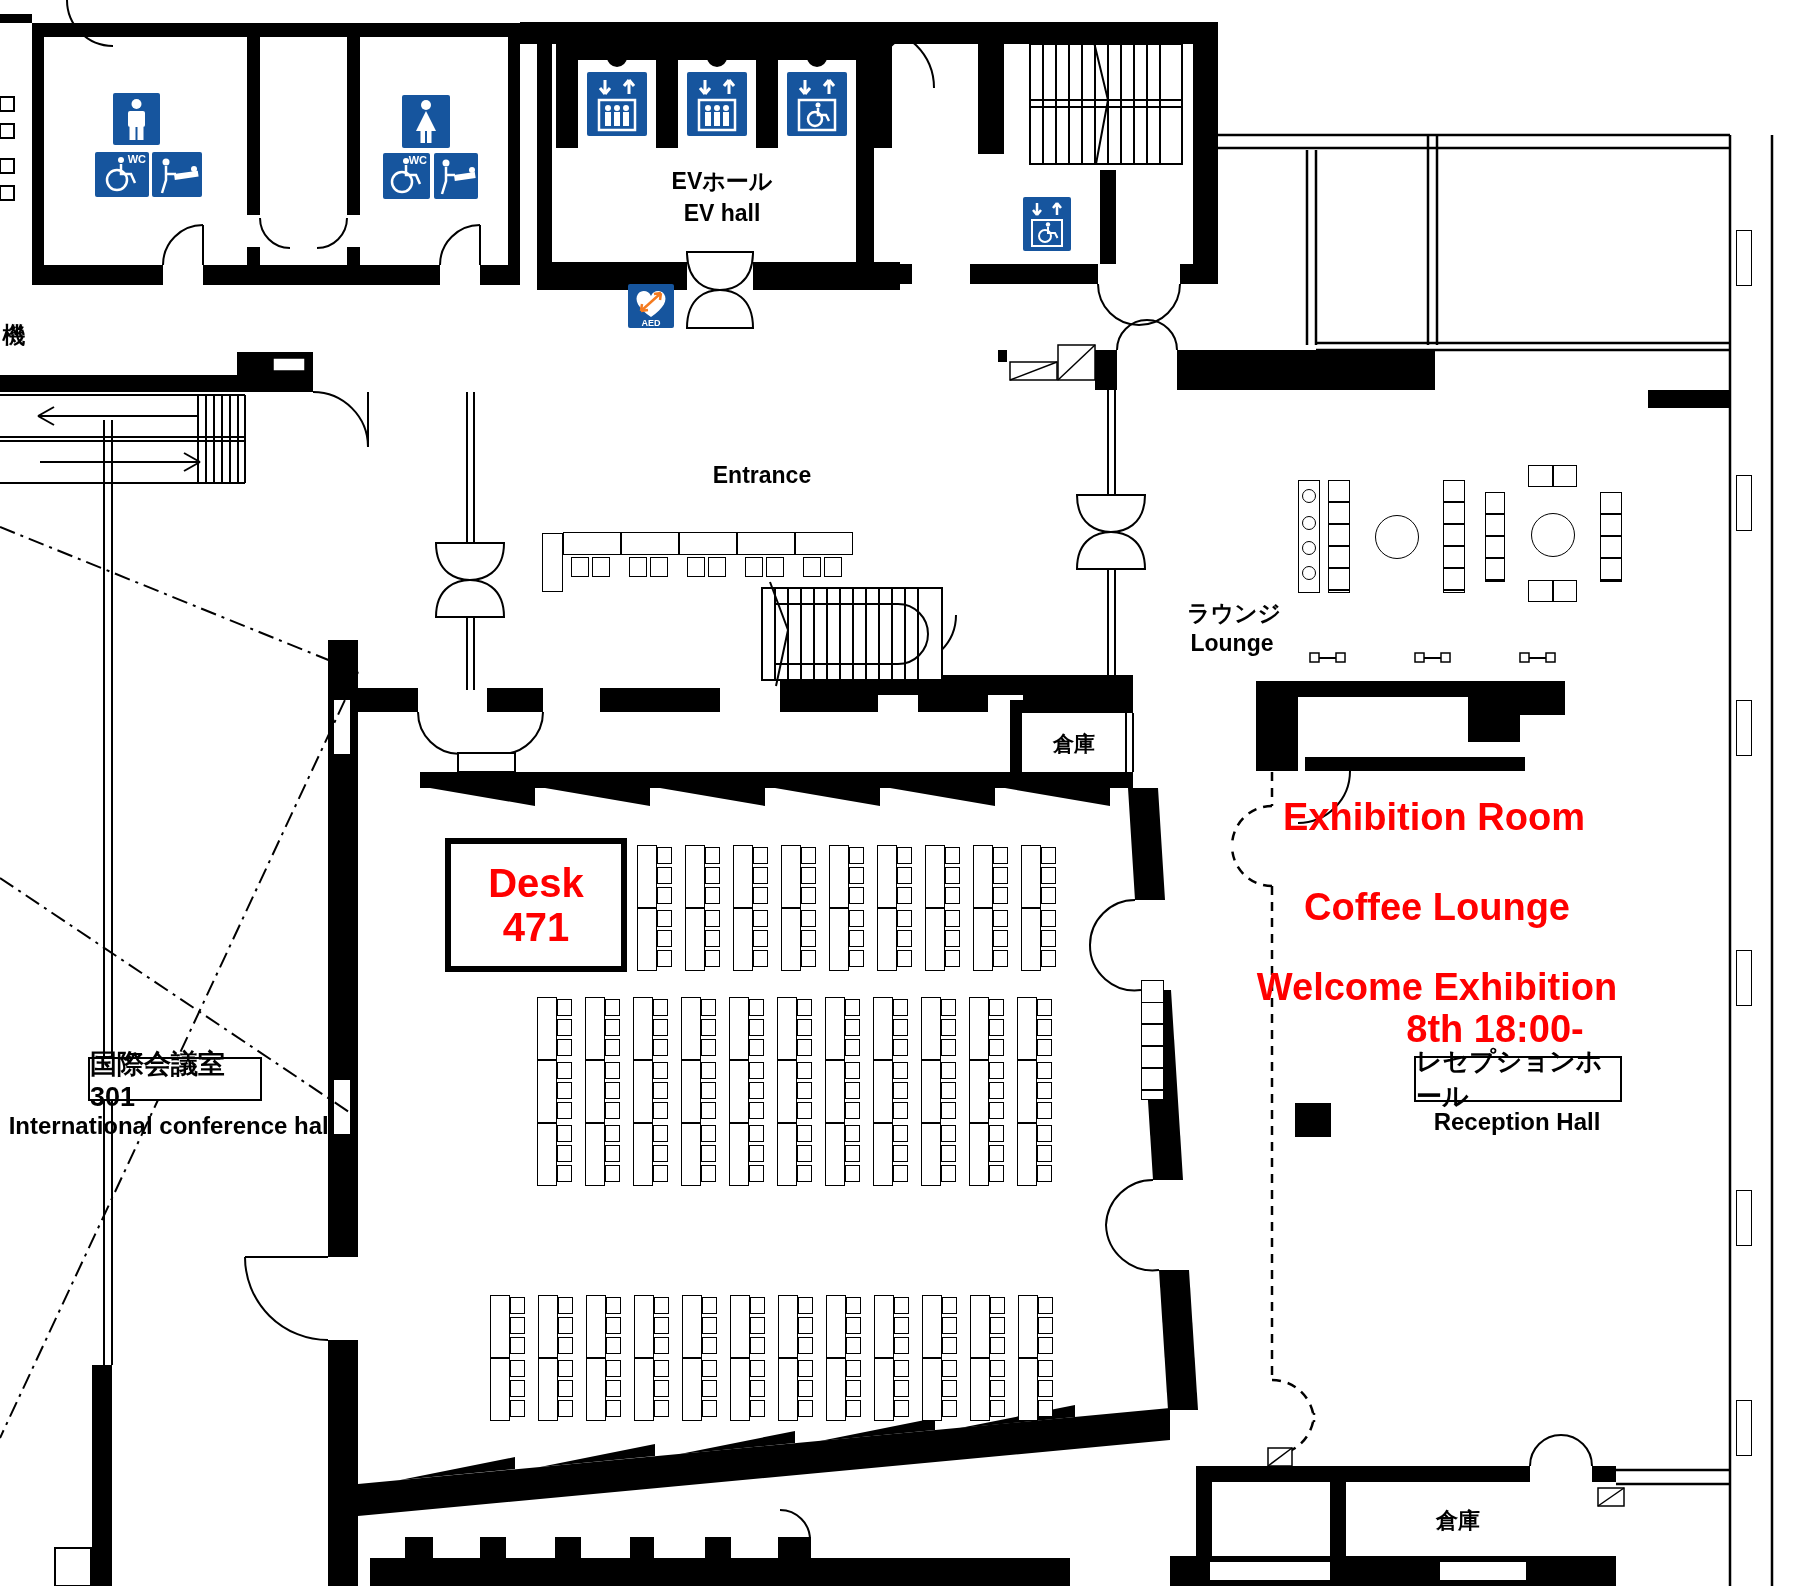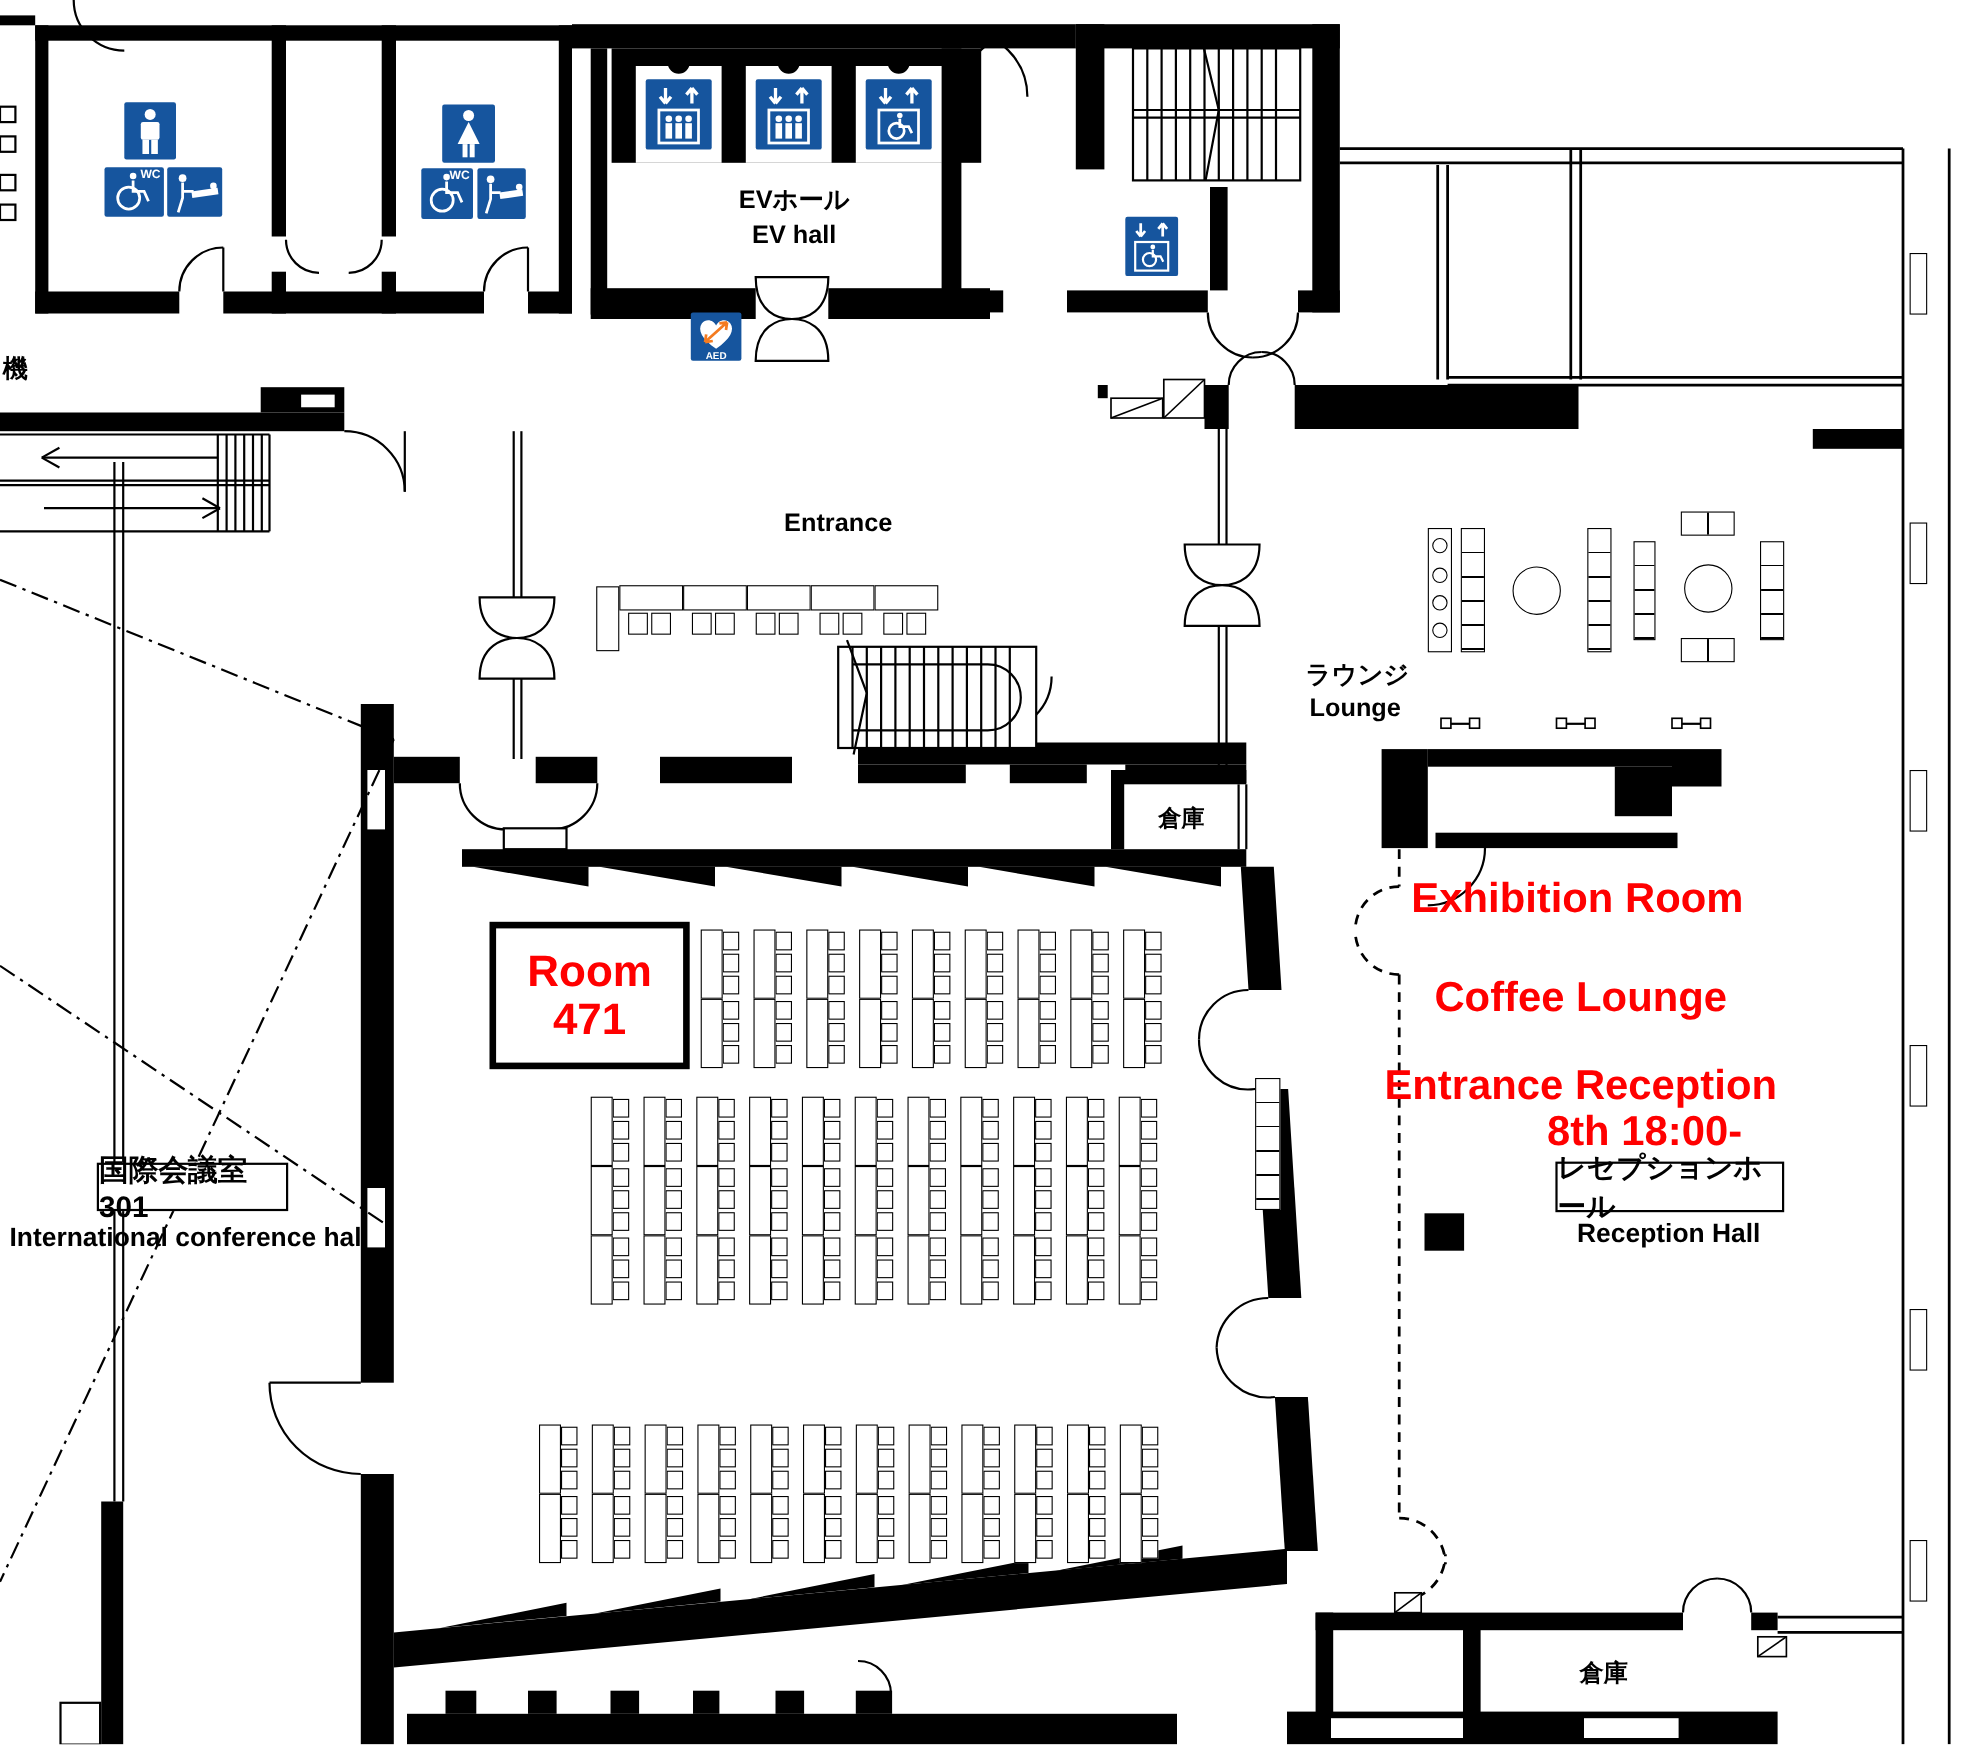--- a/index.html
+++ b/index.html
@@ -444,30 +444,30 @@
 
   <div class="lbl" style="left:762px;top:462px;font-size:23px;font-weight:bold;">Entrance</div>
 
   <div class="lbl jp" style="left:14px;top:320px;font-size:23px;">機</div>
 
   <div class="lbl jp" style="left:1234px;top:598px;font-size:23px;">ラウンジ</div>
   <div class="lbl" style="left:1232px;top:630px;font-size:23px;font-weight:bold;">Lounge</div>
 
   <div class="lbl red" style="left:1434px;top:796px;font-size:38px;">Exhibition Room</div>
   <div class="lbl red" style="left:1437px;top:886px;font-size:38px;">Coffee Lounge</div>
-  <div class="lbl red" style="left:1437px;top:966px;font-size:38px;">Entrance Reception</div>
+  <div class="lbl red" style="left:1437px;top:966px;font-size:38px;">Welcome Exhibition</div>
   <div class="lbl red" style="left:1495px;top:1008px;font-size:38px;">8th 18:00-</div>
 
   <div class="boxlabel" style="left:1414px;top:1056px;width:208px;height:46px;border-width:2px;">
     <span class="jp" style="font-size:26px;">レセプションホール</span>
   </div>
   <div class="lbl" style="left:1517px;top:1108px;font-size:24px;font-weight:bold;">Reception Hall</div>
 
   <div id="room301-box">
-    <span class="red" style="font-size:40px;">Room</span>
+    <span class="red" style="font-size:40px;">Desk</span>
     <span class="red" style="font-size:40px;">471</span>
   </div>
 
   <div class="boxlabel" style="left:88px;top:1057px;width:174px;height:44px;border-width:2px;">
     <span class="jp" style="font-size:27px;">国際会議室301</span>
   </div>
   <div class="lbl" style="left:172px;top:1112px;font-size:24px;font-weight:bold;">International conference hall</div>
 
   <div class="lbl jp" style="left:1074px;top:730px;font-size:21px;">倉庫</div>
   <div class="lbl jp" style="left:1458px;top:1506px;font-size:22px;">倉庫</div>

